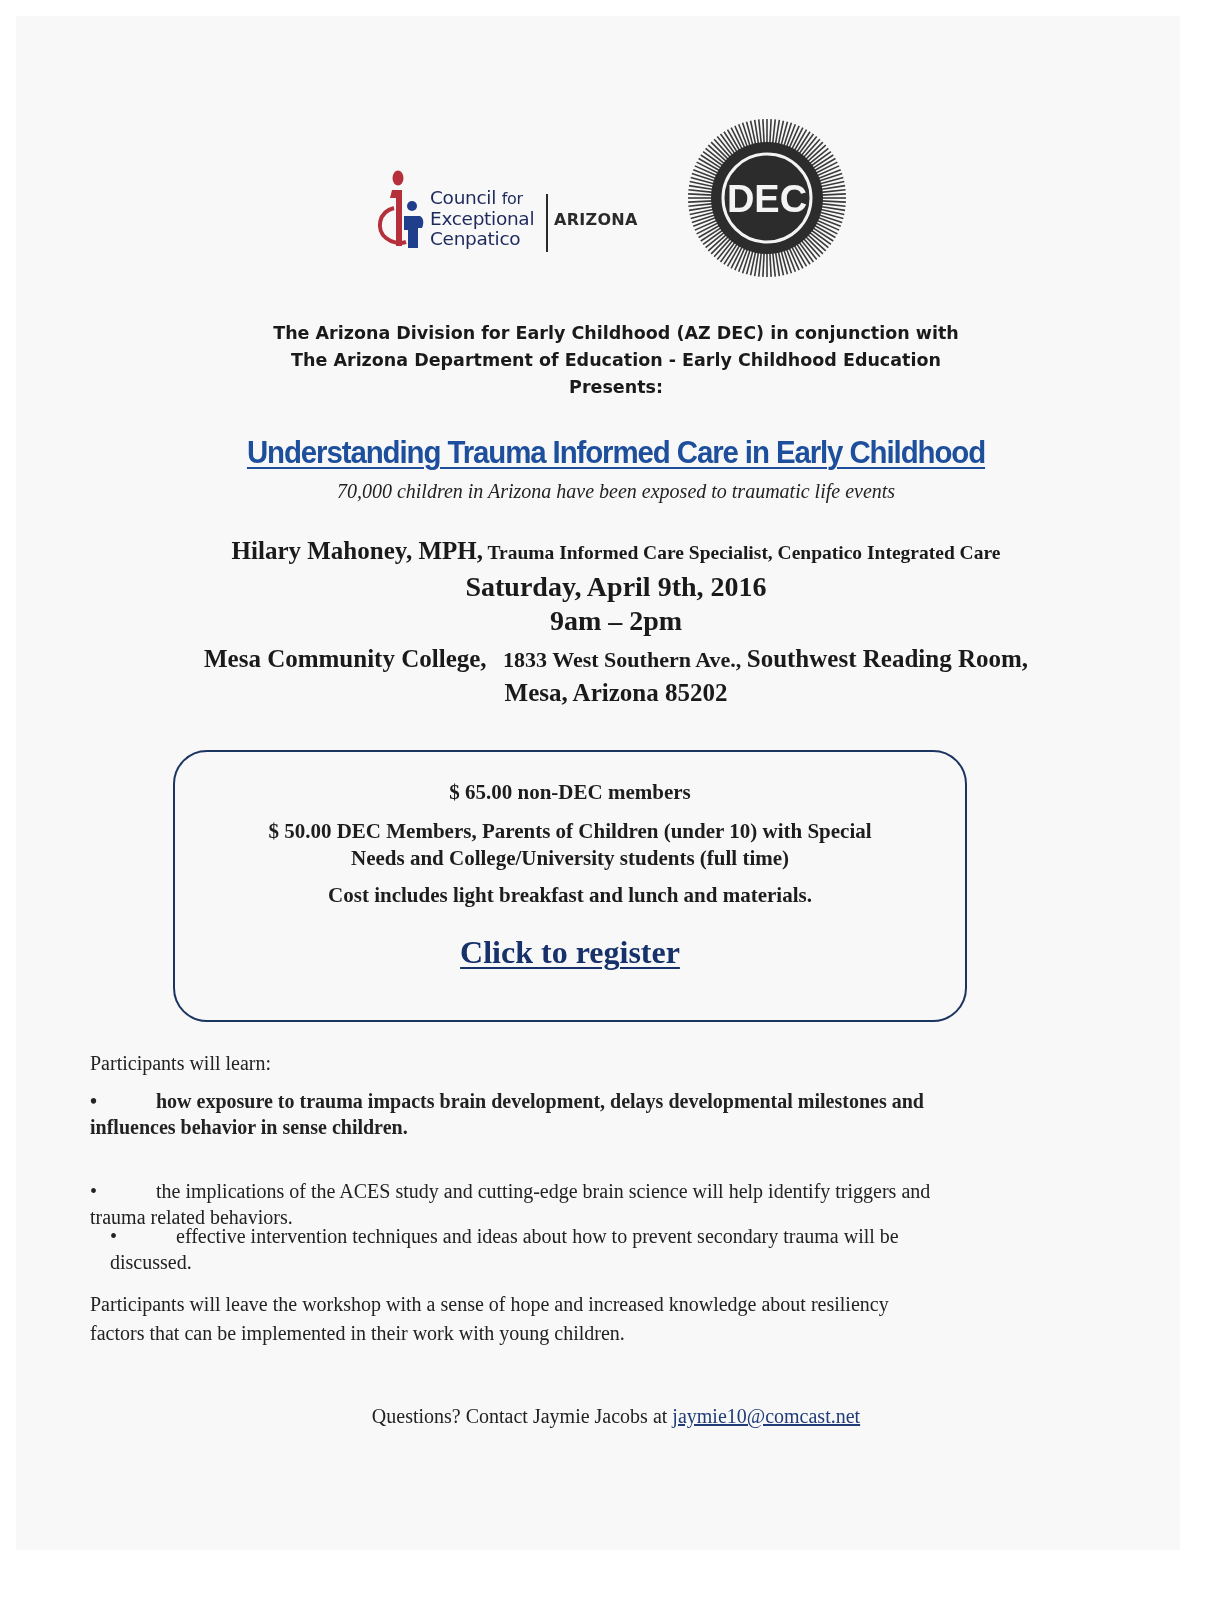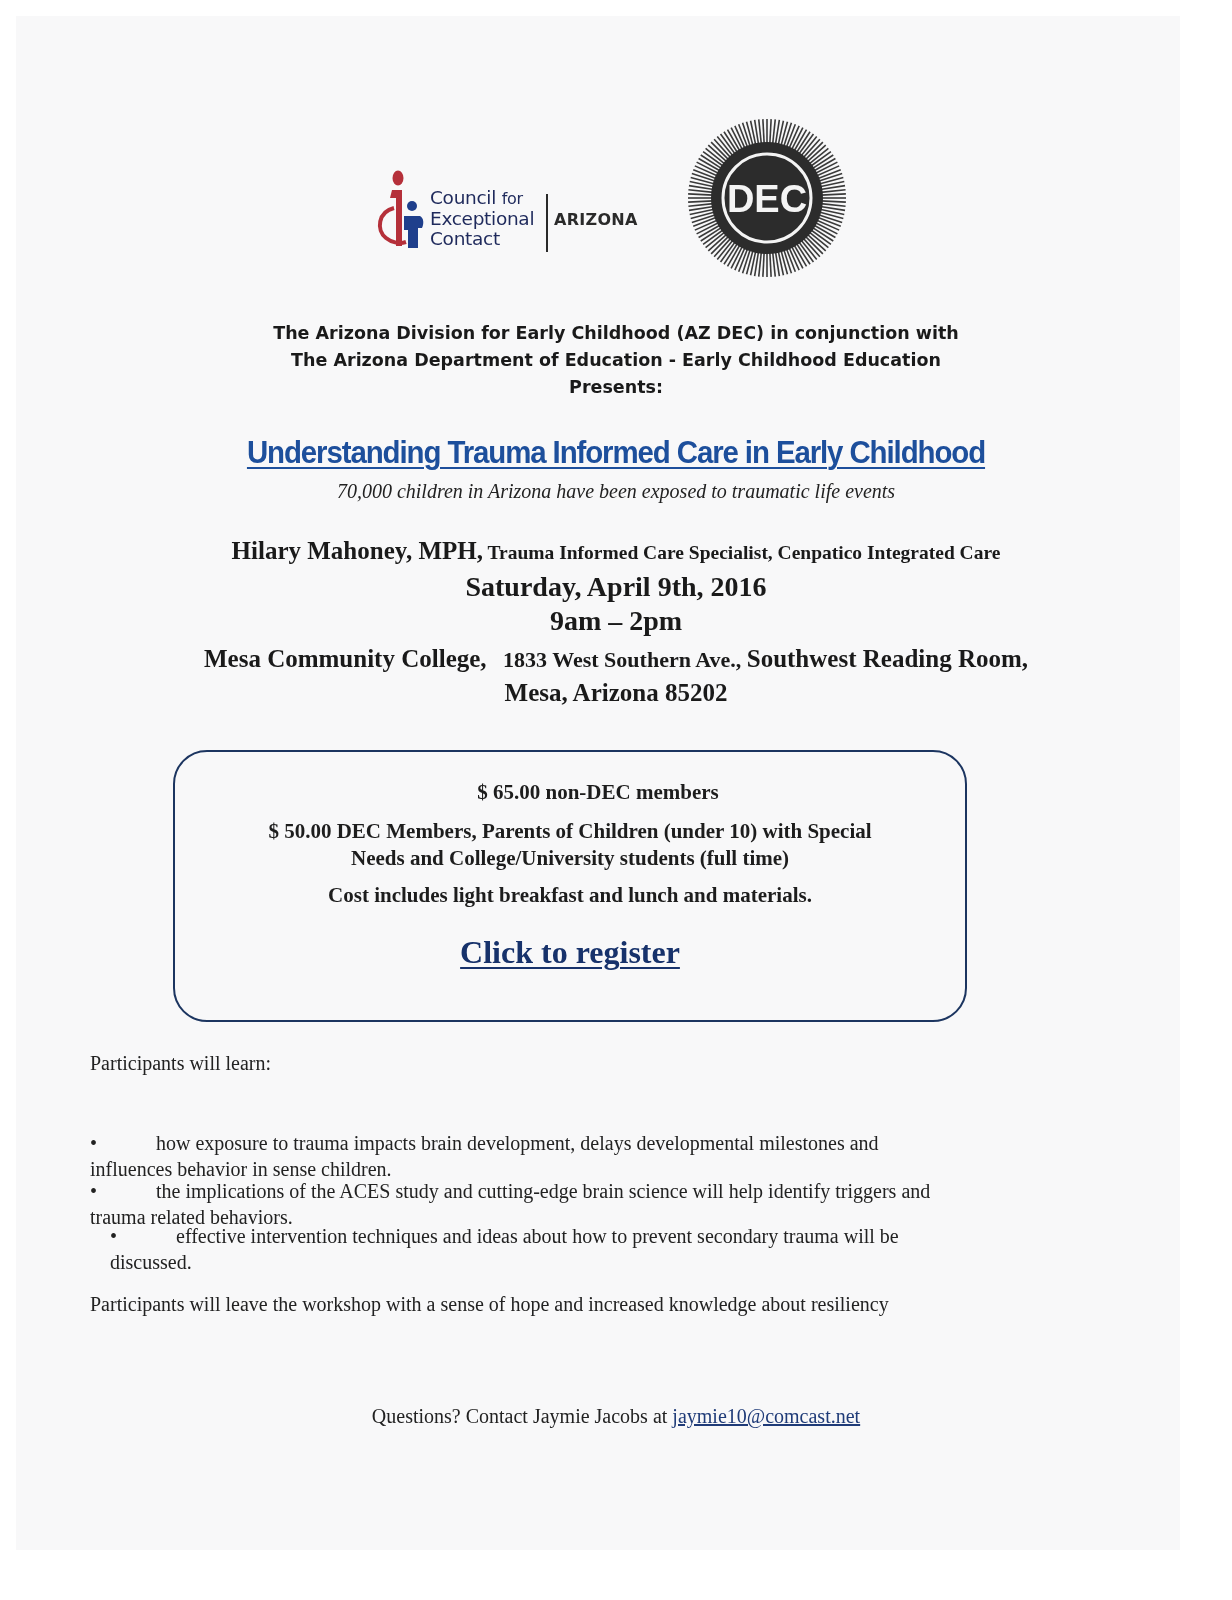--- a/index.html
+++ b/index.html
@@ -34,21 +34,21 @@
   .time { left:100px; width:1032px; top:605px; font-weight:bold; font-size:28px; color:#1a1a1a; }
   .venue { left:100px; width:1032px; top:643px; font-weight:bold; color:#1a1a1a; line-height:31px; }
   .venue .v1 { font-size:25px; }
   .venue .v2 { font-size:22px;margin-left:11px; }
   .venue .v3 { font-size:25px; }
 
   .price-box {
     left:173px; top:750px; width:794px; height:272px;
     border:2.5px solid #1c3560; border-radius:34px; box-sizing:border-box;
   }
-  .price-1 { left:173px; width:794px; top:780px; font-weight:bold; font-size:21px;padding-left:28px; }
+  .price-1 { left:173px; width:794px; top:780px; font-weight:bold; font-size:21px; }
   .price-2 { left:173px; width:794px; top:818px; font-weight:bold; font-size:21px; line-height:27px; }
   .price-3 { left:173px; width:794px; top:883px; font-weight:bold; font-size:21px; }
   .register { left:173px; width:794px; top:934px; font-weight:bold; font-size:32px; color:#17326b; text-decoration:underline; text-decoration-thickness:2px; text-underline-offset:4px; cursor:pointer; }
 
   .learn-head { left:90px; top:1052px; font-size:20px; color:#222; }
   .bullet { left:90px; width:1010px; font-size:20px; line-height:26px; color:#222; }
   .bullet .dot { display:inline-block; width:66px; }
   .outro { left:90px; width:1000px; top:1290px; font-size:20px; line-height:29px; color:#222; }
 
   .contact { left:100px; width:1032px; top:1405px; font-size:20px; color:#222; }
@@ -63,21 +63,21 @@
   <svg width="56" height="86" viewBox="0 0 56 86" style="position:absolute;left:0;top:0;">
     <ellipse cx="26" cy="10" rx="5.5" ry="7.5" fill="#b5303a"></ellipse>
     <path d="M20 22 L30 22 L30 78 L24 78 L24 30 L18 30 Z" fill="#b5303a"></path>
     <path d="M22 40 C6 44 4 62 14 70 C20 75 28 76 34 74" stroke="#b5303a" stroke-width="4" fill="none"></path>
     <circle cx="40" cy="38" r="5" fill="#1f3f8c"></circle>
     <path d="M32 48 L48 48 C52 50 52 56 50 60 L46 60 L46 80 L36 80 L36 62 L32 62 Z" fill="#1f3f8c"></path>
   </svg>
   <div class="cec-text">
     <div><span>Council</span> <span class="for">for</span></div>
     <div>Exceptional</div>
-    <div>Contact</div>
+    <div>Cenpatico</div>
   </div>
   <div class="cec-divider"></div>
   <div class="cec-az">ARIZONA</div>
 </div>
 
 <div class="abs dec-logo">
   <svg width="162" height="162" viewBox="0 0 162 162">
     <defs>
       <pattern id="rays" width="1" height="1"></pattern>
     </defs>
@@ -233,32 +233,33 @@
 <div class="abs price-1 center">$ 65.00 non-DEC members</div>
 <div class="abs price-2 center">
   <div>$ 50.00 DEC Members, Parents of Children (under 10) with Special</div>
   <div>Needs and College/University students (full time)</div>
 </div>
 <div class="abs price-3 center">Cost includes light breakfast and lunch and materials.</div>
 <div class="abs register center">Click to register</div>
 
 <div class="abs learn-head">Participants will learn:</div>
 
-<div class="abs bullet" style="top:1130px;">
+<div class="abs bullet" style="top:1088px;font-weight:bold;">
   <div><span class="dot">•</span><span>how exposure to trauma impacts brain development, delays developmental milestones and</span></div>
   <div>influences behavior in sense children.</div>
 </div>
 <div class="abs bullet" style="top:1178px;">
   <div><span class="dot">•</span><span>the implications of the ACES study and cutting-edge brain science will help identify triggers and</span></div>
   <div>trauma related behaviors.</div>
 </div>
 <div class="abs bullet" style="top:1223px;margin-left:20px;">
   <div><span class="dot">•</span><span>effective intervention techniques and ideas about how to prevent secondary trauma will be</span></div>
   <div>discussed.</div>
 </div>
 
 <div class="abs outro">
   <div>Participants will leave the workshop with a sense of hope and increased knowledge about resiliency</div>
+  <div>factors that can be implemented in their work with young children.</div>
 </div>
 
 <div class="abs contact center">
   <span>Questions? Contact Jaymie Jacobs at </span><a>jaymie10@comcast.net</a>
 </div>
 
 </body></html>

